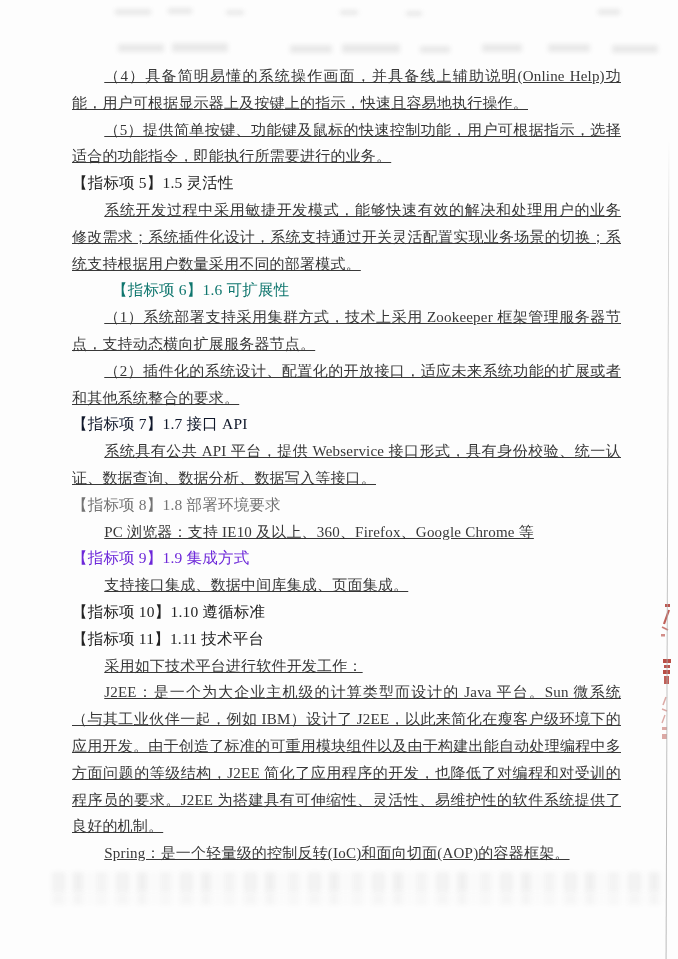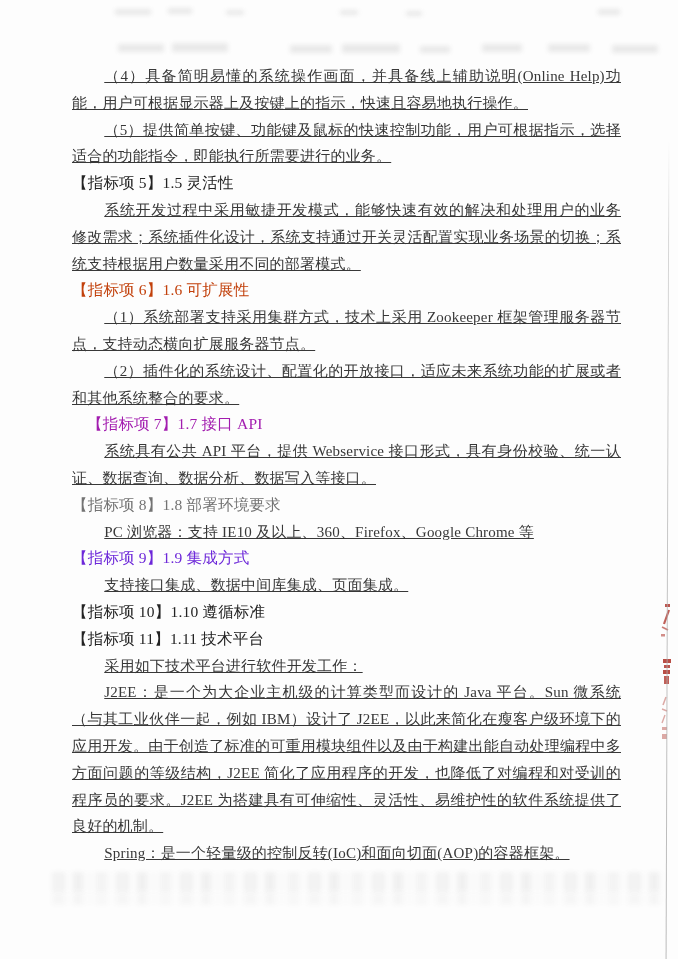--- a/index.html
+++ b/index.html
@@ -111,24 +111,24 @@
   <div class="smudge" style="left:420px; top:46px; width:30px; height:7px;"></div>
   <div class="smudge" style="left:482px; top:44px; width:40px; height:8px;"></div>
   <div class="smudge" style="left:548px; top:44px; width:42px; height:8px;"></div>
   <div class="smudge" style="left:612px; top:45px; width:46px; height:8px;"></div>
 
   <div class="doc-body" id="doc-body" style="color: rgb(56, 56, 56);">
       <p class="doc-paragraph">（4）具备简明易懂的系统操作画面，并具备线上辅助说明(Online Help)功能，用户可根据显示器上及按键上的指示，快速且容易地执行操作。</p>
       <p class="doc-paragraph">（5）提供简单按键、功能键及鼠标的快速控制功能，用户可根据指示，选择适合的功能指令，即能执行所需要进行的业务。</p>
       <h3 class="doc-heading" style="color: rgb(35, 35, 35);">【指标项 5】1.5 灵活性</h3>
       <p class="doc-paragraph">系统开发过程中采用敏捷开发模式，能够快速有效的解决和处理用户的业务修改需求；系统插件化设计，系统支持通过开关灵活配置实现业务场景的切换；系统支持根据用户数量采用不同的部署模式。</p>
-      <h3 class="doc-heading" style="color: #c2410c;">【指标项 6】1.6 可扩展性</h3>
+      <h3 class="doc-heading" style="color: #0f766e; margin-left: 40px;">【指标项 6】1.6 可扩展性</h3>
       <p class="doc-paragraph">（1）系统部署支持采用集群方式，技术上采用 Zookeeper 框架管理服务器节点，支持动态横向扩展服务器节点。</p>
       <p class="doc-paragraph">（2）插件化的系统设计、配置化的开放接口，适应未来系统功能的扩展或者和其他系统整合的要求。</p>
-      <h3 class="doc-heading" style="color: #a21caf; margin-left: 15px;">【指标项 7】1.7 接口 API</h3>
+      <h3 class="doc-heading" style="color: #0f172a;">【指标项 7】1.7 接口 API</h3>
       <p class="doc-paragraph">系统具有公共 API 平台，提供 Webservice 接口形式，具有身份校验、统一认证、数据查询、数据分析、数据写入等接口。</p>
       <h3 class="doc-heading" style="color: #737373;">【指标项 8】1.8 部署环境要求</h3>
       <p class="doc-paragraph">PC 浏览器：支持 IE10 及以上、360、Firefox、Google Chrome 等</p>
       <h3 class="doc-heading" style="color: #6d28d9;">【指标项 9】1.9 集成方式</h3>
       <p class="doc-paragraph">支持接口集成、数据中间库集成、页面集成。</p>
       <h3 class="doc-heading" style="color: rgb(35, 35, 35);">【指标项 10】1.10 遵循标准</h3>
       <h3 class="doc-heading" style="color: rgb(35, 35, 35);">【指标项 11】1.11 技术平台</h3>
       <p class="doc-paragraph">采用如下技术平台进行软件开发工作：</p>
       <p class="doc-paragraph">J2EE：是一个为大企业主机级的计算类型而设计的 Java 平台。Sun 微系统（与其工业伙伴一起，例如 IBM）设计了 J2EE，以此来简化在瘦客户级环境下的应用开发。由于创造了标准的可重用模块组件以及由于构建出能自动处理编程中多方面问题的等级结构，J2EE 简化了应用程序的开发，也降低了对编程和对受训的程序员的要求。J2EE 为搭建具有可伸缩性、灵活性、易维护性的软件系统提供了良好的机制。</p>
       <p class="doc-paragraph">Spring：是一个轻量级的控制反转(IoC)和面向切面(AOP)的容器框架。</p>

